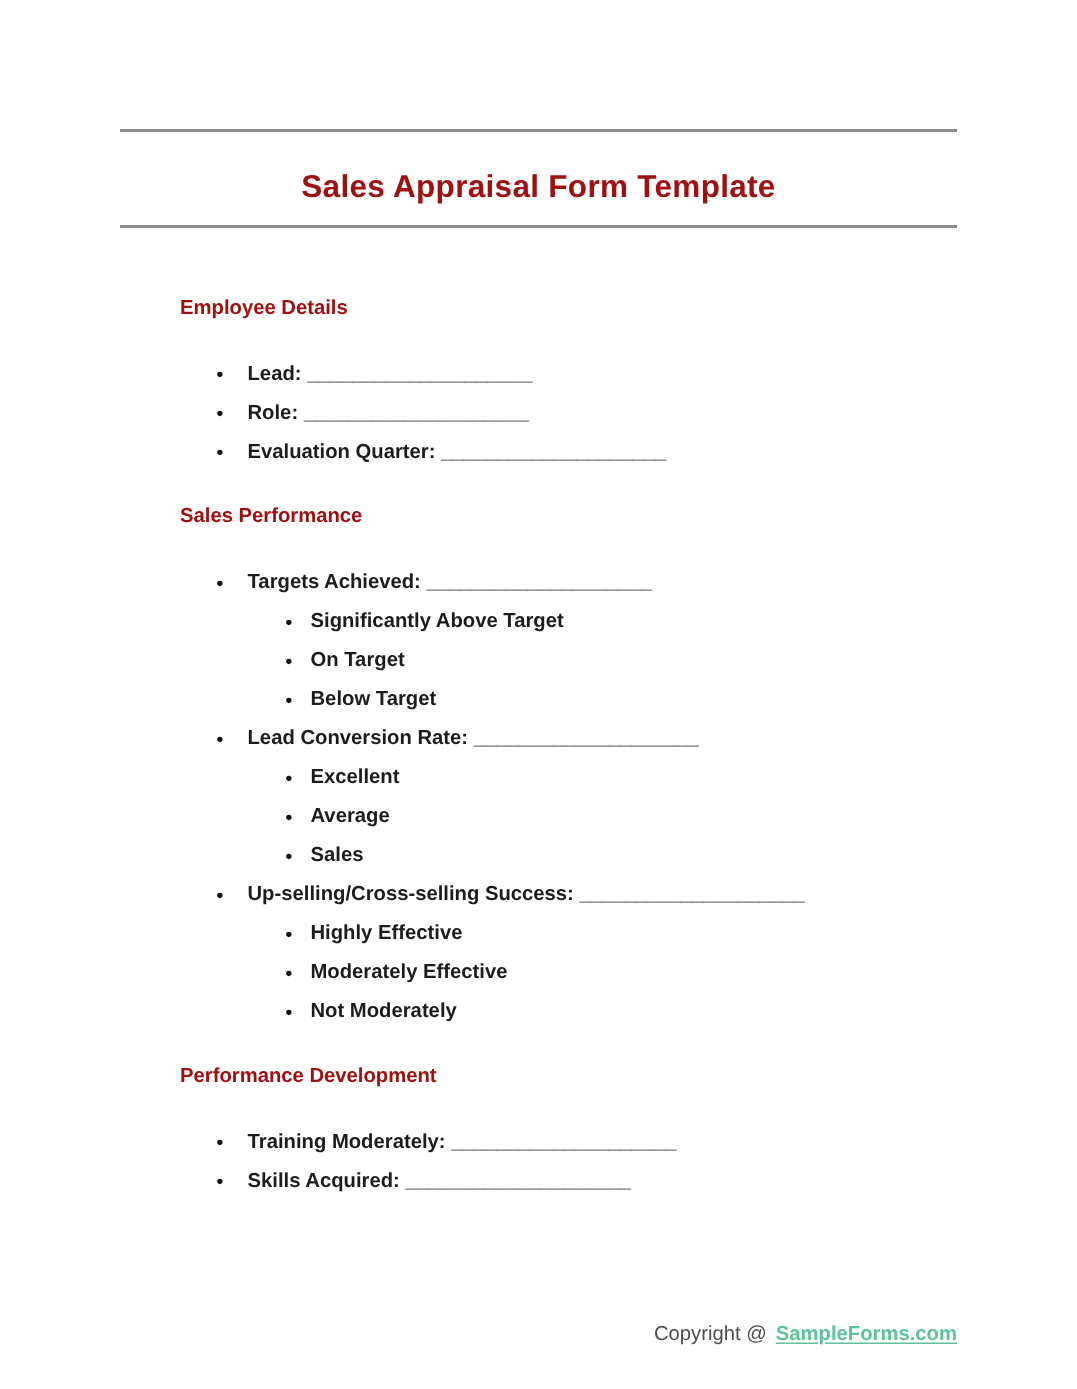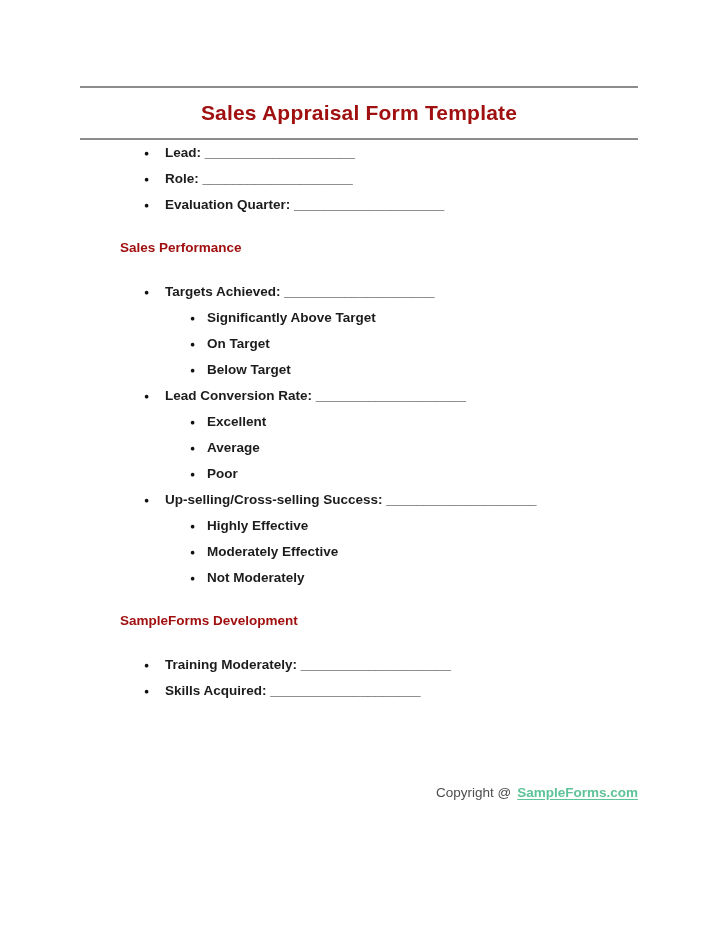--- a/index.html
+++ b/index.html
@@ -11,21 +11,21 @@
   }
   html,body{margin:0;padding:0;background:#ffffff;}
   body{
     width:718px;height:926px;overflow:hidden;
     font-family:"Liberation Sans","DejaVu Sans",sans-serif;
     color:var(--ink);
   }
   .page{width:558px;margin:0 0 0 80px;padding-top:86px;}
   .rule{border:none;border-top:2px solid var(--rule);margin:0;}
   h1.title{
-    margin:0;padding:12px 0 13px;
+    margin:0;padding:24px 0 13px;
     text-align:center;
     font-size:21px;line-height:25px;font-weight:bold;
     color:var(--accent);
     letter-spacing:.2px;
   }
   main{display:block;}
   .section-heading{
     margin:18px 0 19px 40px;
     font-size:13.5px;line-height:24px;font-weight:bold;
     color:var(--accent);
@@ -62,20 +62,21 @@
 <div class="page">
 
   <header>
     <hr class="rule">
     <h1 class="title">Sales Appraisal Form Template</h1>
     <hr class="rule">
   </header>
 
   <main>
     <section>
+      <div class="section-heading">Employee Details</div>
       <ul class="l1">
     <li class="l1item">
       <span class="dot">●</span><span>Lead:</span><span class="blank">&nbsp;____________________</span>
       
     </li>
 
     <li class="l1item">
       <span class="dot">●</span><span>Role:</span><span class="blank">&nbsp;____________________</span>
       
     </li>
@@ -112,21 +113,21 @@
       <ul class="l2">
     <li class="l2item">
       <span class="dot">●</span><span>Excellent</span>
     </li>
 
     <li class="l2item">
       <span class="dot">●</span><span>Average</span>
     </li>
 
     <li class="l2item">
-      <span class="dot">●</span><span>Poor</span>
+      <span class="dot">●</span><span>Sales</span>
     </li>
   </ul>
     </li>
 
     <li class="l1item">
       <span class="dot">●</span><span>Up-selling/Cross-selling Success:</span><span class="blank">&nbsp;____________________</span>
       <ul class="l2">
     <li class="l2item">
       <span class="dot">●</span><span>Highly Effective</span>
     </li>
@@ -137,21 +138,21 @@
 
     <li class="l2item">
       <span class="dot">●</span><span>Not Moderately</span>
     </li>
   </ul>
     </li>
   </ul>
     </section>
 
     <section>
-      <div class="section-heading">SampleForms Development</div>
+      <div class="section-heading">Performance Development</div>
       <ul class="l1">
     <li class="l1item">
       <span class="dot">●</span><span>Training Moderately:</span><span class="blank">&nbsp;____________________</span>
       
     </li>
 
     <li class="l1item">
       <span class="dot">●</span><span>Skills Acquired:</span><span class="blank">&nbsp;____________________</span>
       
     </li>

